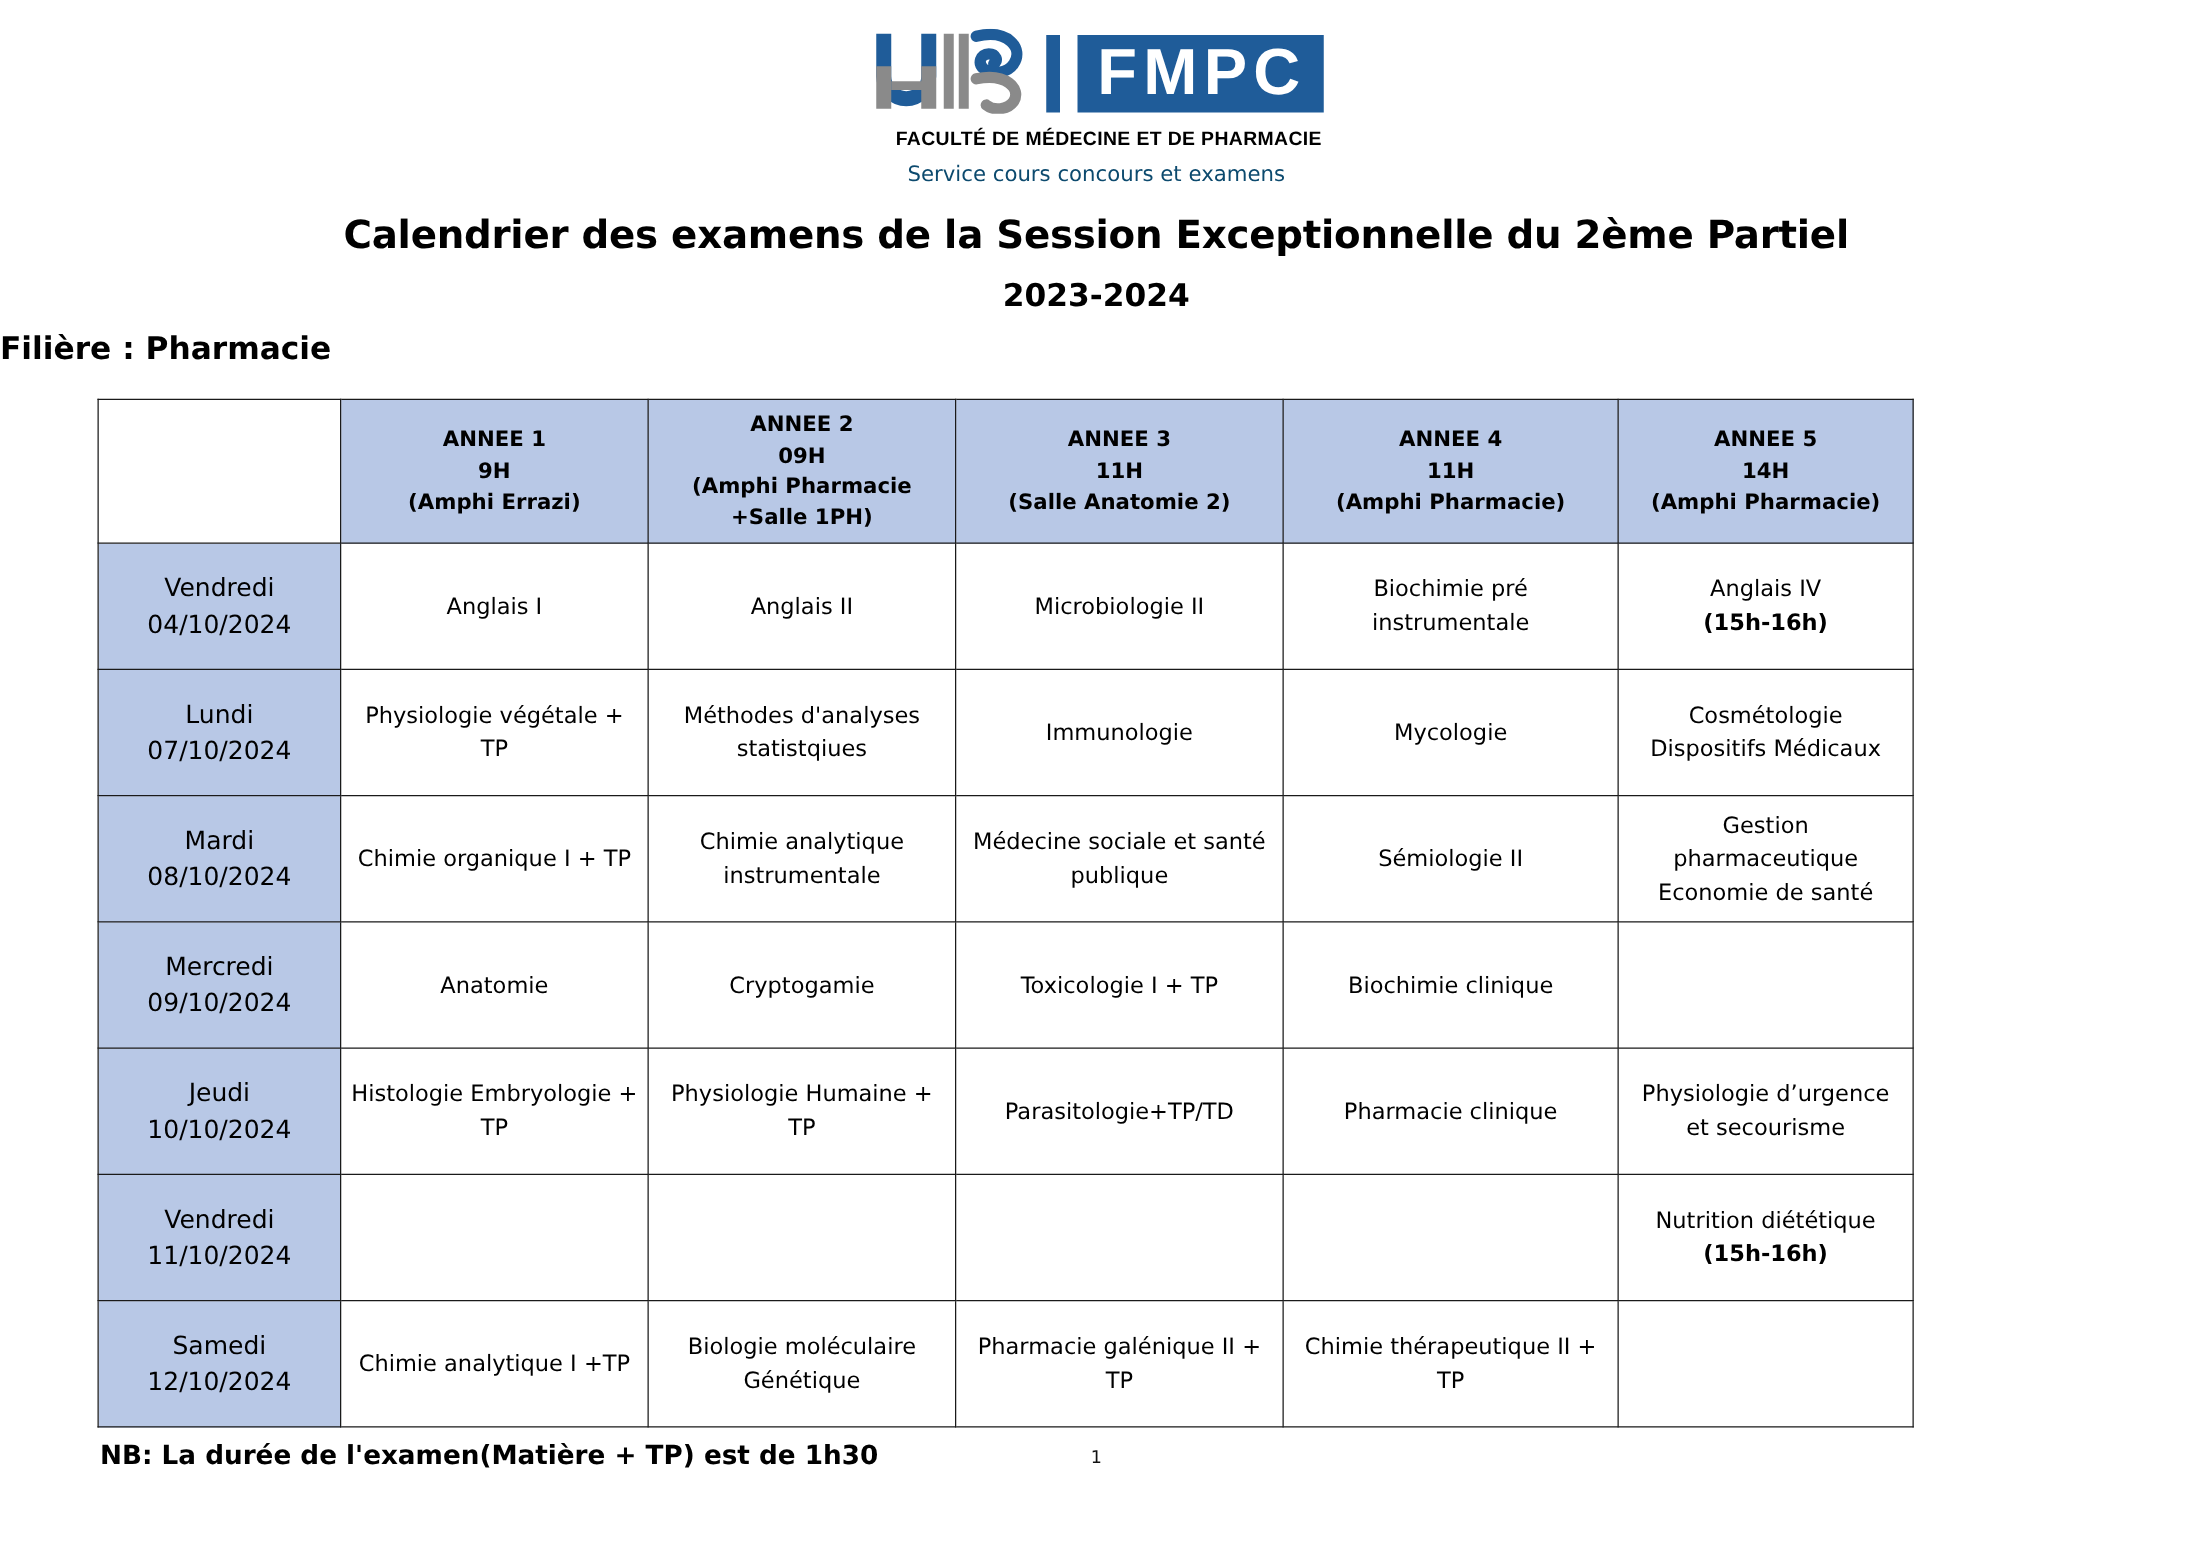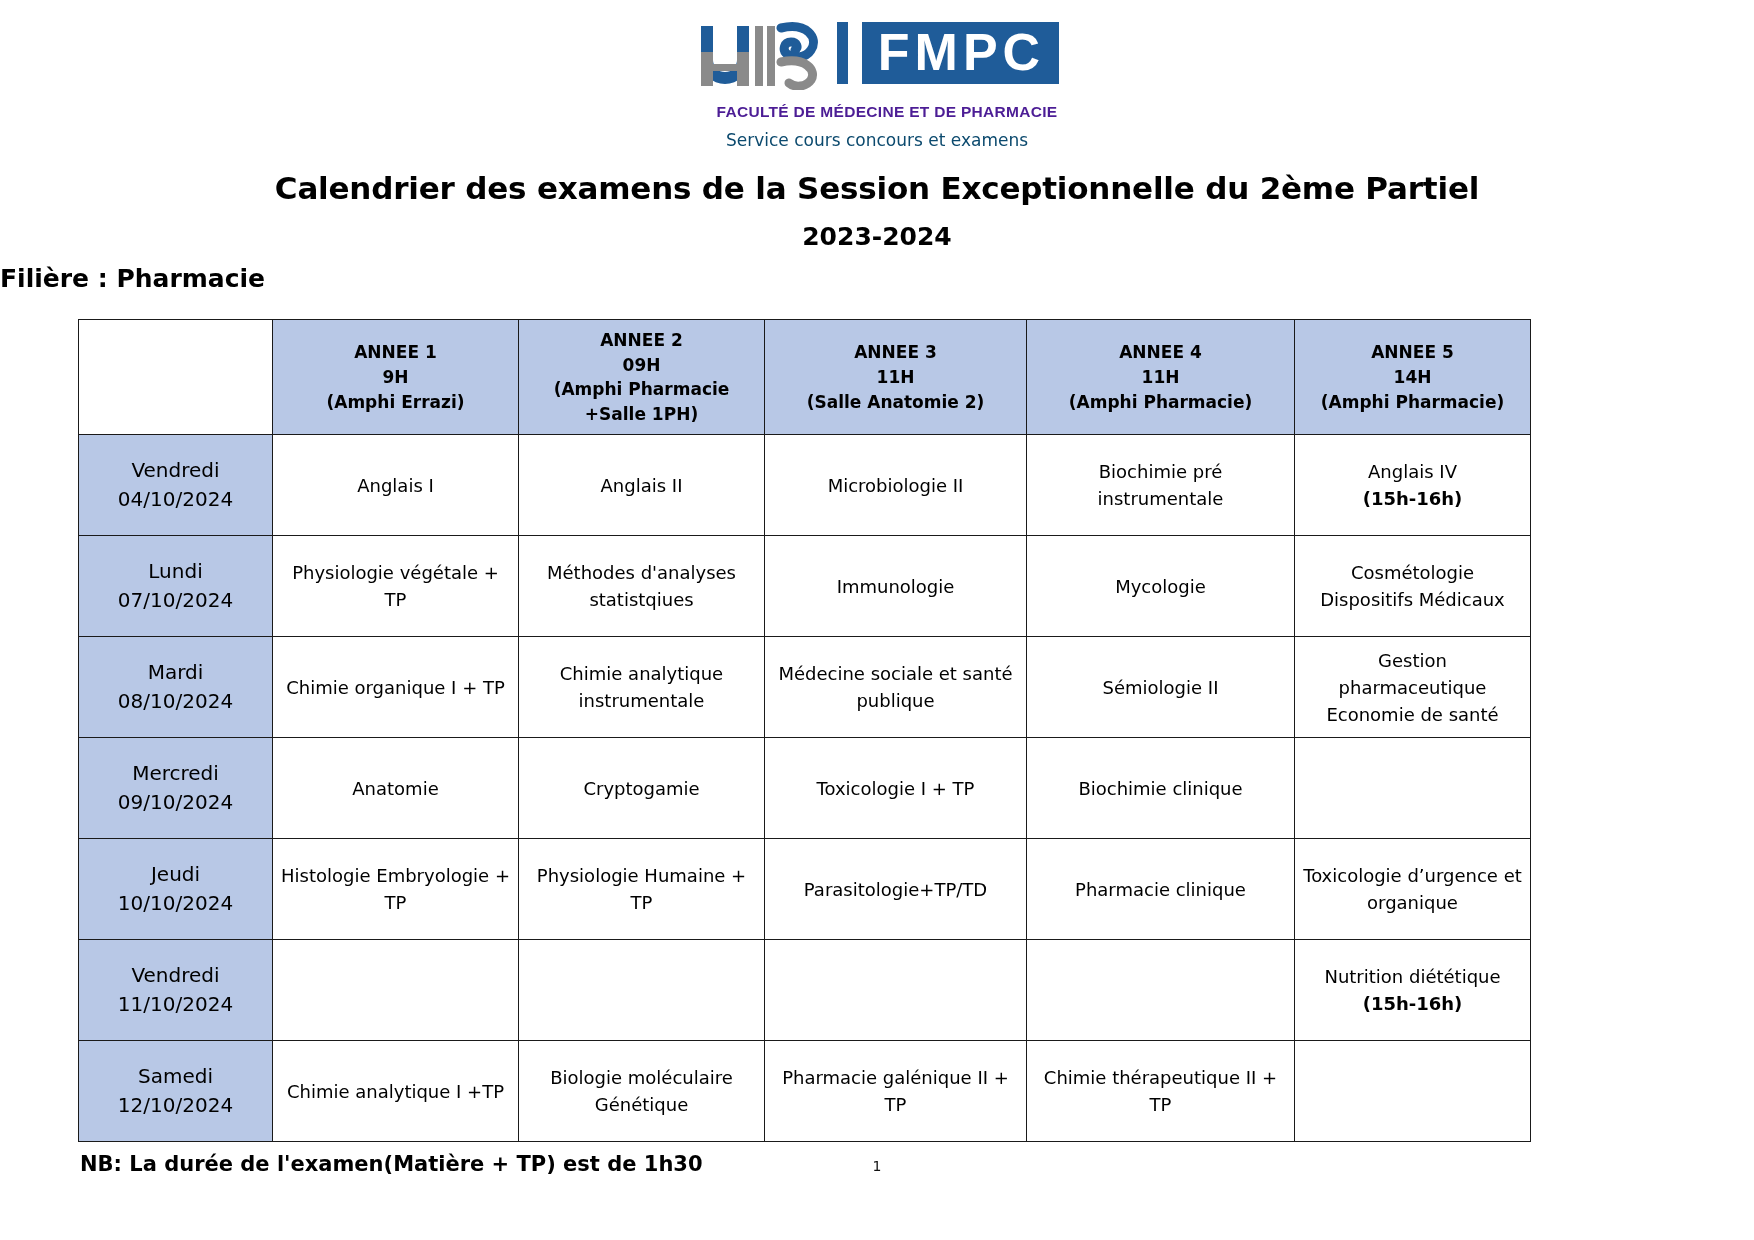--- a/index.html
+++ b/index.html
@@ -22,21 +22,21 @@
     box-sizing: border-box;
   }
 
   
   .header {
     padding-top: 22px;
     text-align: center;
   }
   .logo-row {
     display: flex;
-    align-items: flex-start;
+    align-items: center;
     justify-content: center;
     gap: 14px;
     height: 74px;
   }
   .logo-mark {
     display: block;
   }
   .logo-fmpc {
     background: #1F5C99;
     color: #ffffff;
@@ -50,21 +50,21 @@
   .logo-bar {
     width: 11px;
     height: 62px;
     background: #1F5C99;
   }
   .fac-line1, .fac-line2 {
     font-family: "Liberation Sans", sans-serif;
     font-weight: bold;
     font-size: 15.5px;
     letter-spacing: 0.3px;
-    color: #4c1d95;
+    color: #000000;
     line-height: 1.25;
     padding-left: 20px;
   }
   .fac-line1 { margin-top: 6px; }
   .service-line {
     font-family: "DejaVu Sans", sans-serif;
     font-size: 17px;
     color: #0c4a6e;
     margin-top: 9px;
   }
@@ -334,21 +334,21 @@
             <td class="subject">
               <span class="cell-line">Physiologie Humaine + TP</span>
             </td>
             <td class="subject">
               <span class="cell-line">Parasitologie+TP/TD</span>
             </td>
             <td class="subject">
               <span class="cell-line">Pharmacie clinique</span>
             </td>
             <td class="subject">
-              <span class="cell-line">Toxicologie d’urgence et organique</span>
+              <span class="cell-line">Physiologie d’urgence et secourisme</span>
             </td>
           </tr>
           <tr>
             <td class="datecell">
               <span class="cell-line">Vendredi</span>
               <span class="cell-line">11/10/2024</span>
             </td>
             <td class="subject"></td>
             <td class="subject"></td>
             <td class="subject"></td>

